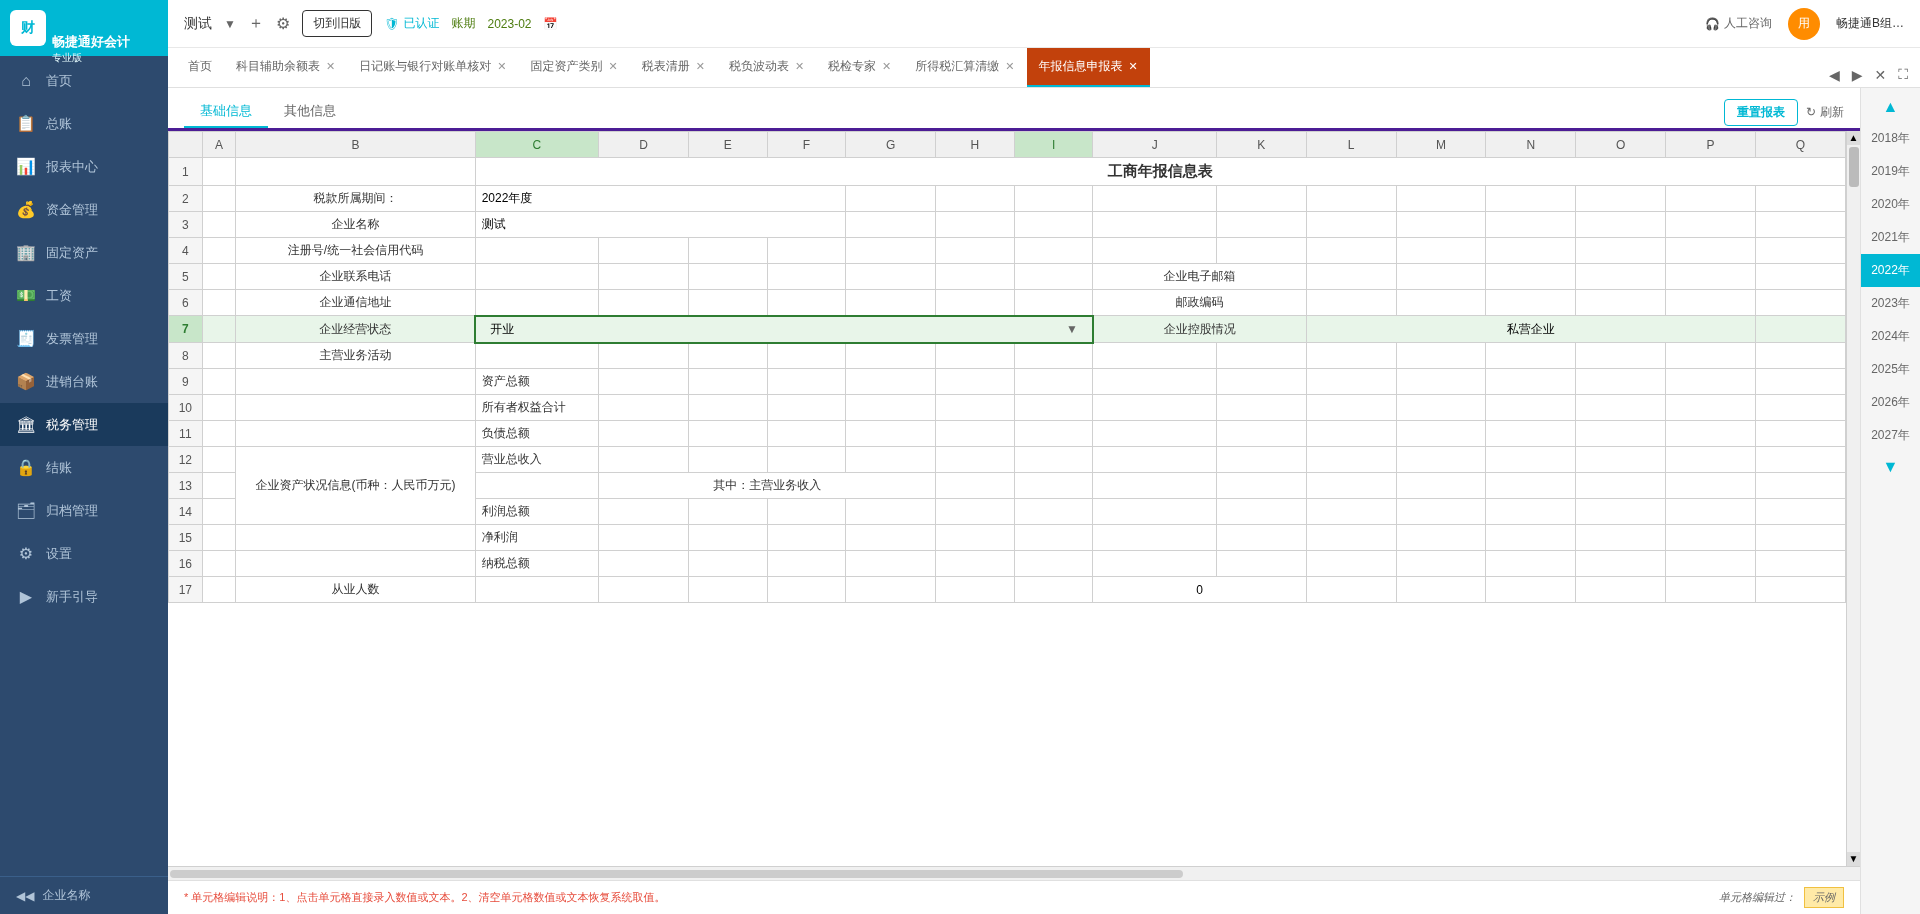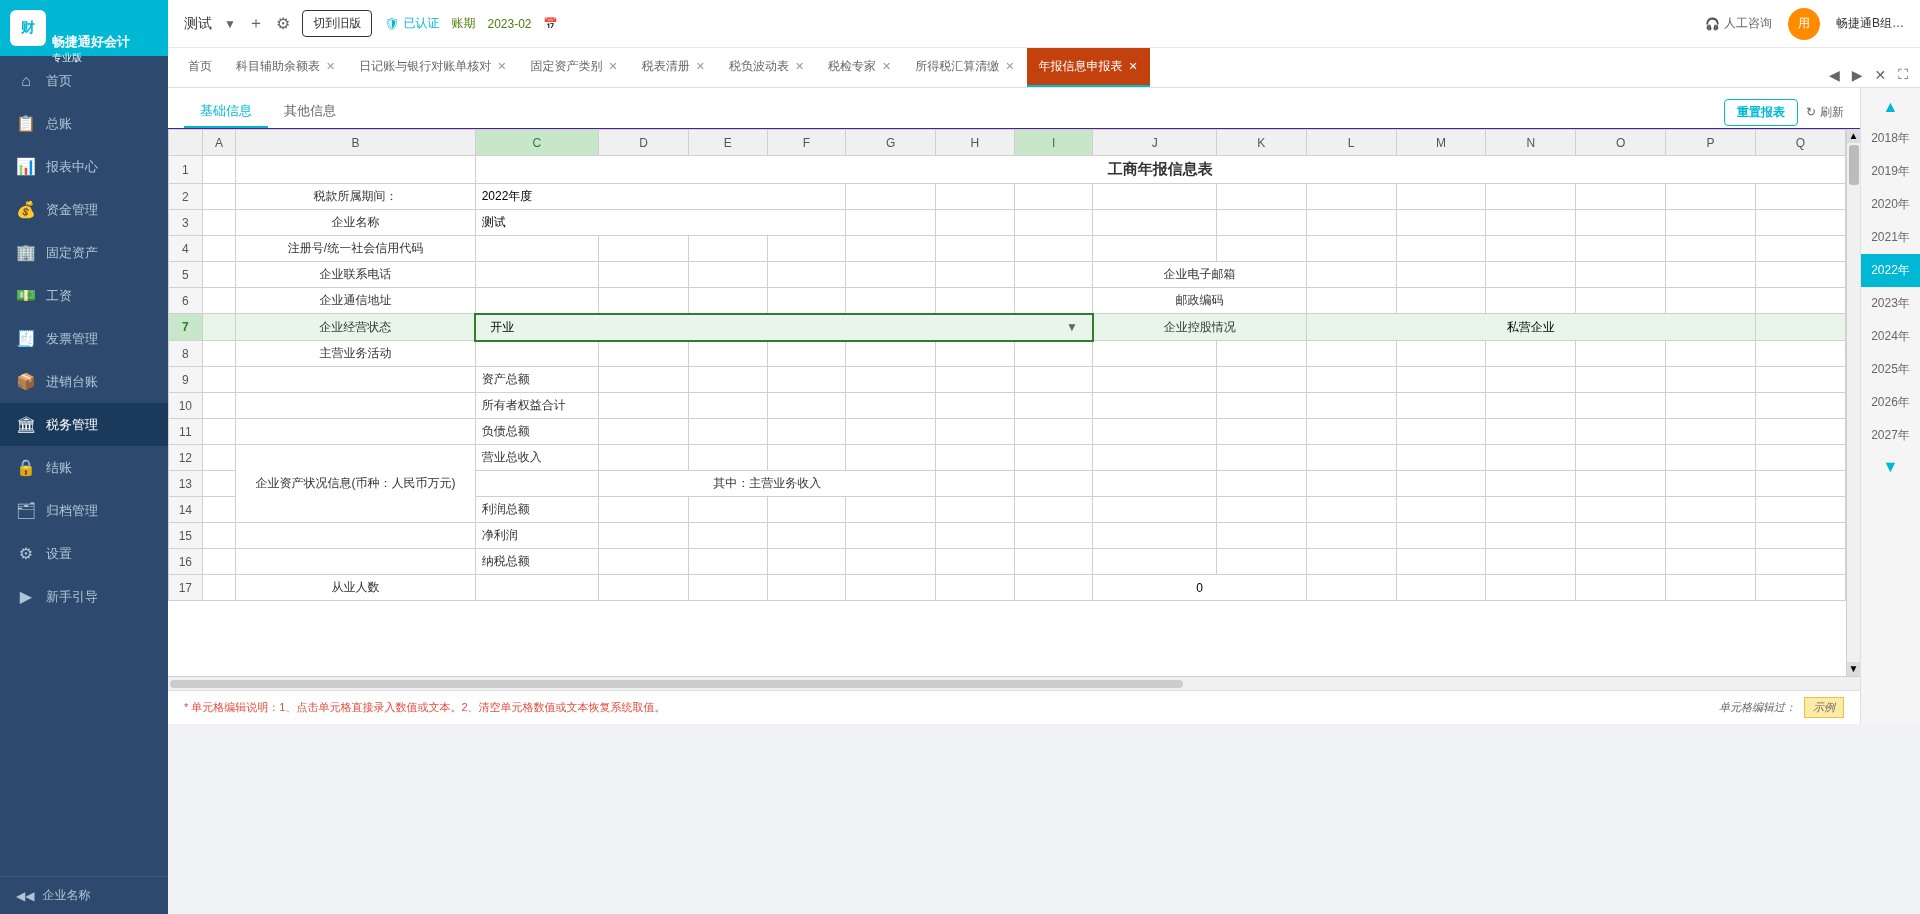--- a/index.html
+++ b/index.html
@@ -45,21 +45,21 @@
     .sidebar-bottom {
       padding: 10px 16px;
       color: #b0c4d8;
       font-size: 12px;
       border-top: 1px solid #3a5f8a;
       cursor: pointer;
       display: flex; align-items: center; gap: 8px;
     }
 
     
-    .main-area { flex: 1; display: flex; flex-direction: column; height: 724px; overflow: hidden; }
+    .main-area { flex: 1; display: flex; flex-direction: column; height: 914px; overflow: hidden; }
 
     
     .top-bar {
       background: #fff;
       height: 48px;
       display: flex; align-items: center;
       padding: 0 16px;
       gap: 12px;
       border-bottom: 1px solid #e8e8e8;
       flex-shrink: 0;
@@ -125,21 +125,21 @@
     .tab-nav-btns { display: flex; align-items: center; gap: 4px; margin-left: auto; }
     .tab-nav-btn { cursor: pointer; color: #666; font-size: 14px; padding: 4px; }
 
     
     .content-area { flex: 1; display: flex; overflow: hidden; }
 
     
     .spreadsheet-panel { flex: 1; display: flex; flex-direction: column; background: #fff; overflow: hidden; }
 
     
-    .sub-tabs { display: flex; align-items: center; padding: 8px 16px 0; gap: 0; border-bottom: 1px solid #4c1d95; flex-shrink: 0; }
+    .sub-tabs { display: flex; align-items: center; padding: 8px 16px 0; gap: 0; border-bottom: 3px solid #4c1d95; flex-shrink: 0; }
     .sub-tab {
       padding: 6px 16px;
       font-size: 13px;
       cursor: pointer;
       color: #666;
       border-bottom: 2px solid transparent;
     }
     .sub-tab.active { color: #00b8d4; border-bottom: 2px solid #00b8d4; font-weight: 500; }
     .sub-tabs-right { margin-left: auto; display: flex; gap: 8px; }
     .btn-reset {

